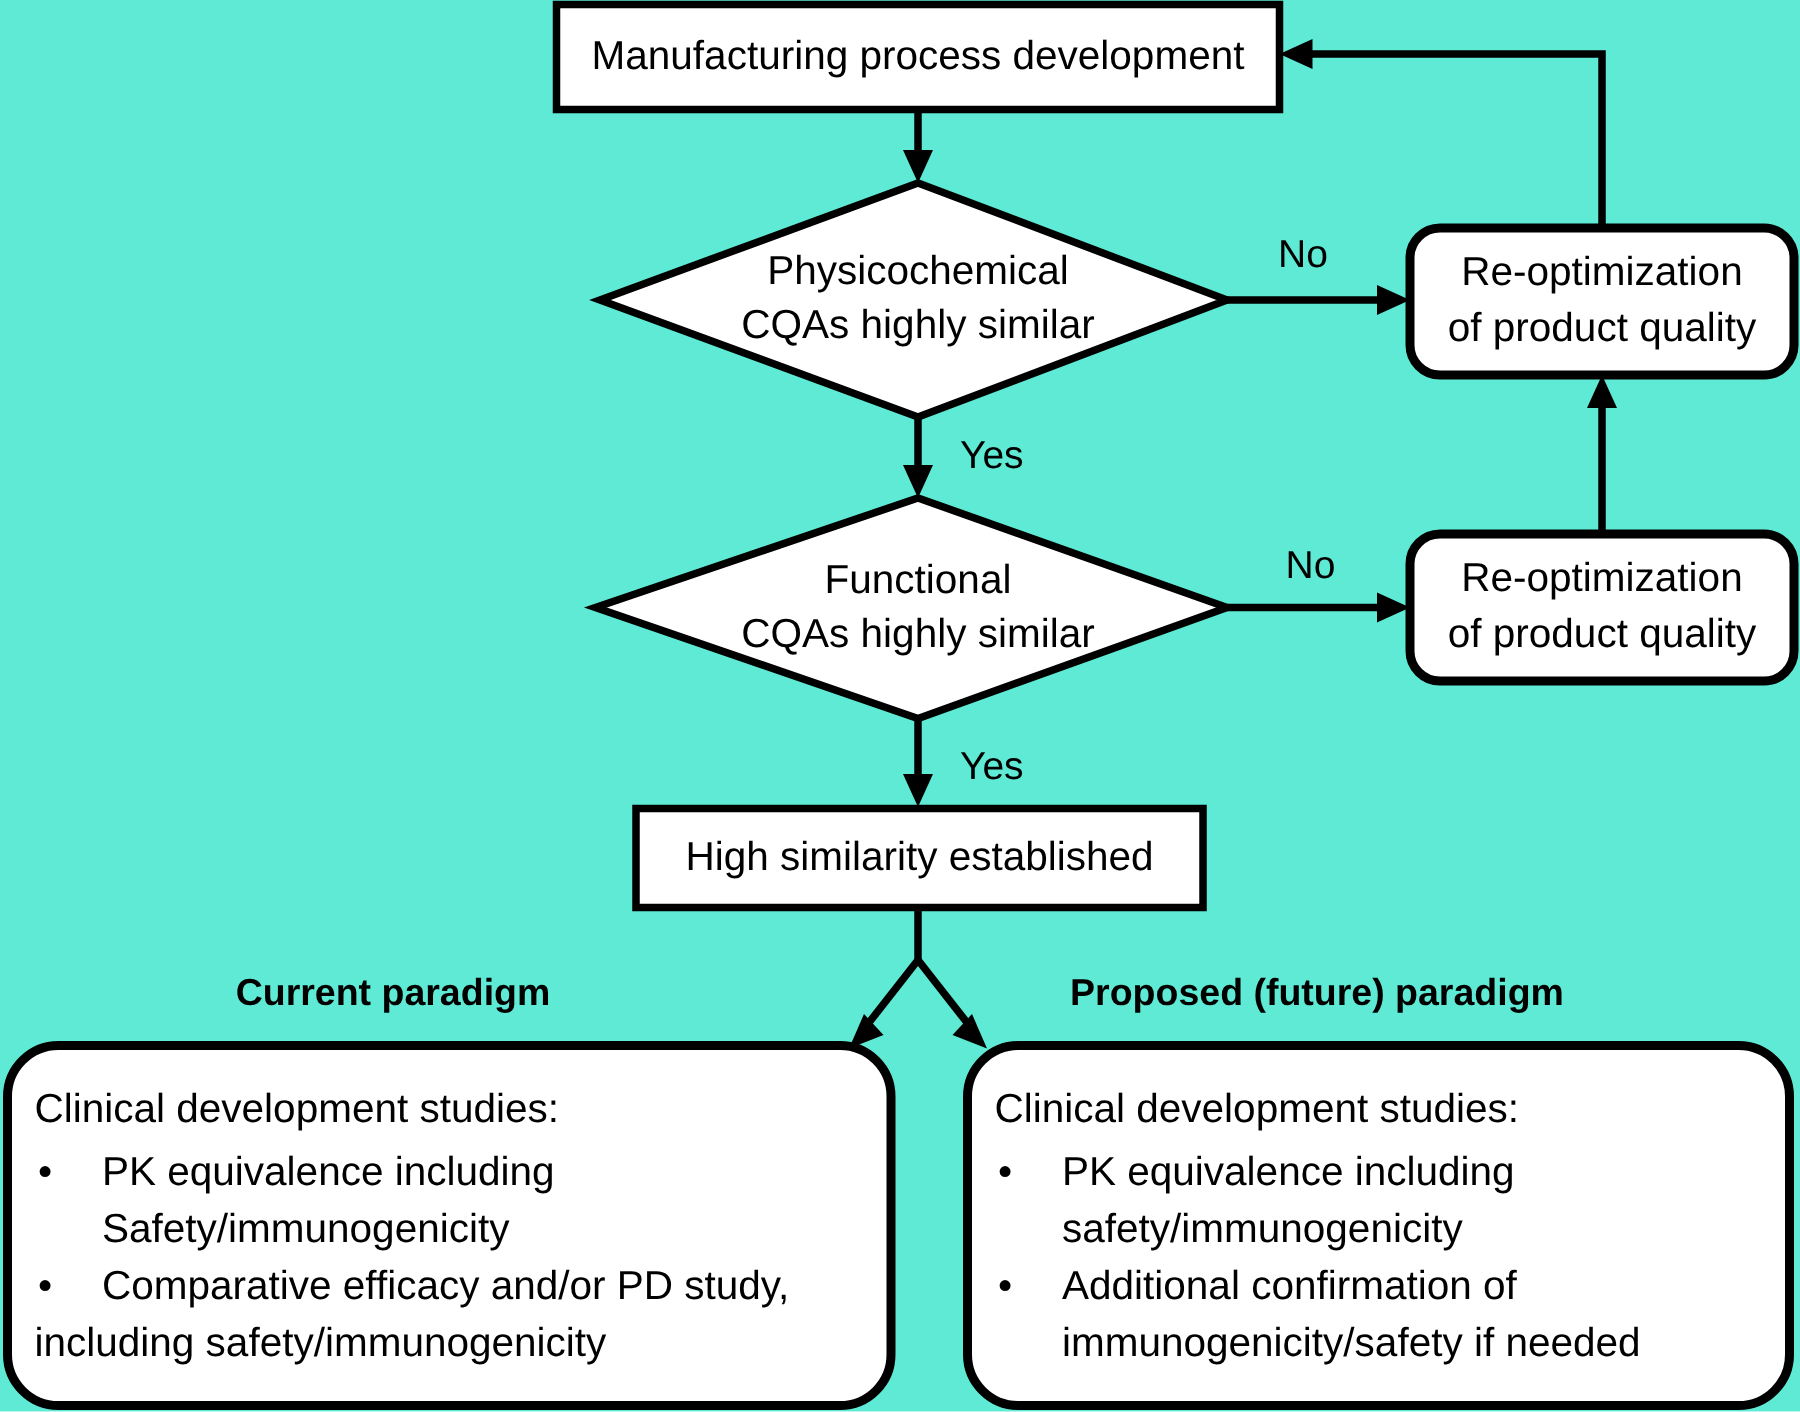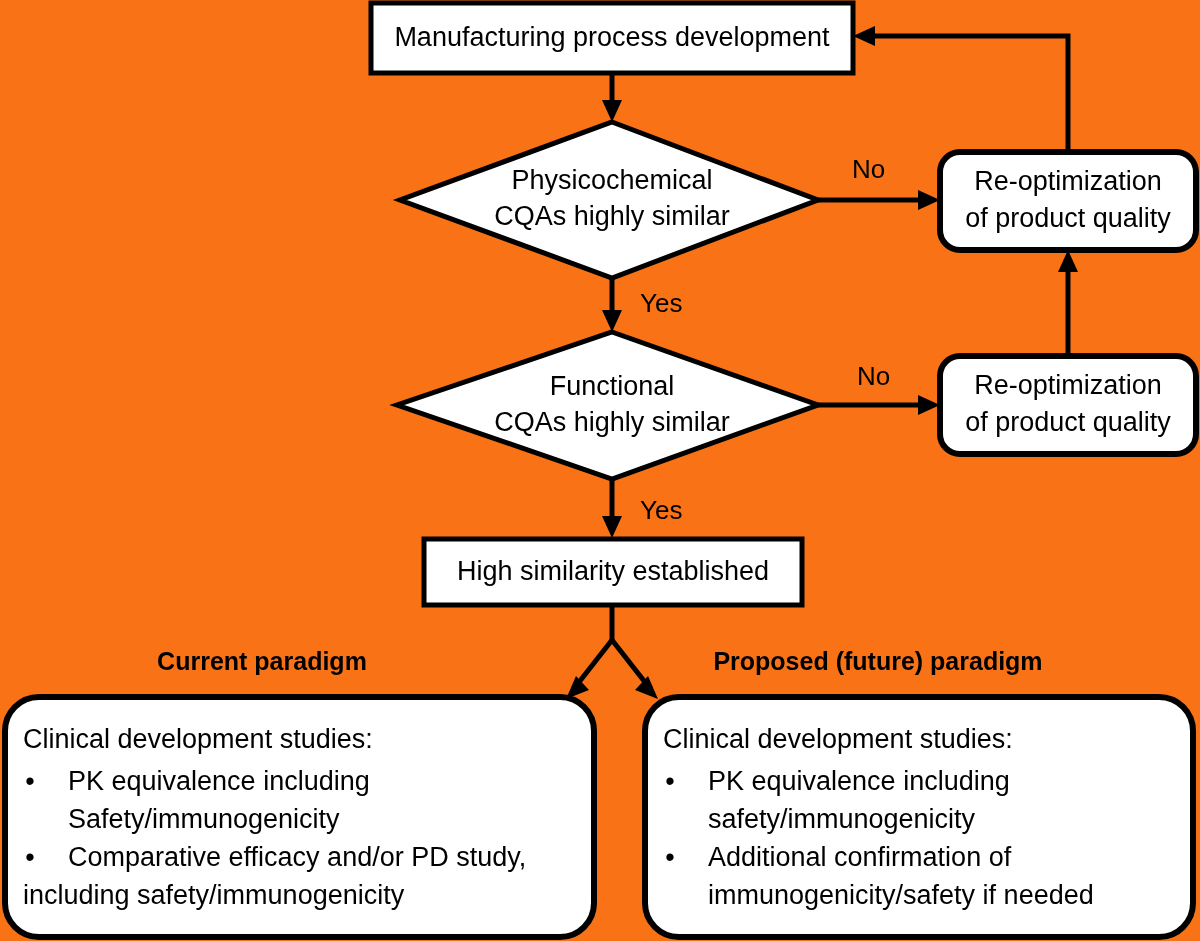--- a/index.html
+++ b/index.html
@@ -10,21 +10,21 @@
   body {
     width: 1200px;
     height: 941px;
     font-family: "Liberation Sans", sans-serif;
     overflow: hidden;
   }
   #flowchart-root {
     position: relative;
     width: 1200px;
     height: 941px;
-    background: #f97316;
+    background: #5eead4;
   }
   svg.chart {
     display: block;
     width: 1200px;
     height: 941px;
   }
   .shape-fill {
     fill: #ffffff;
     stroke: #000000;
     stroke-width: 5;

